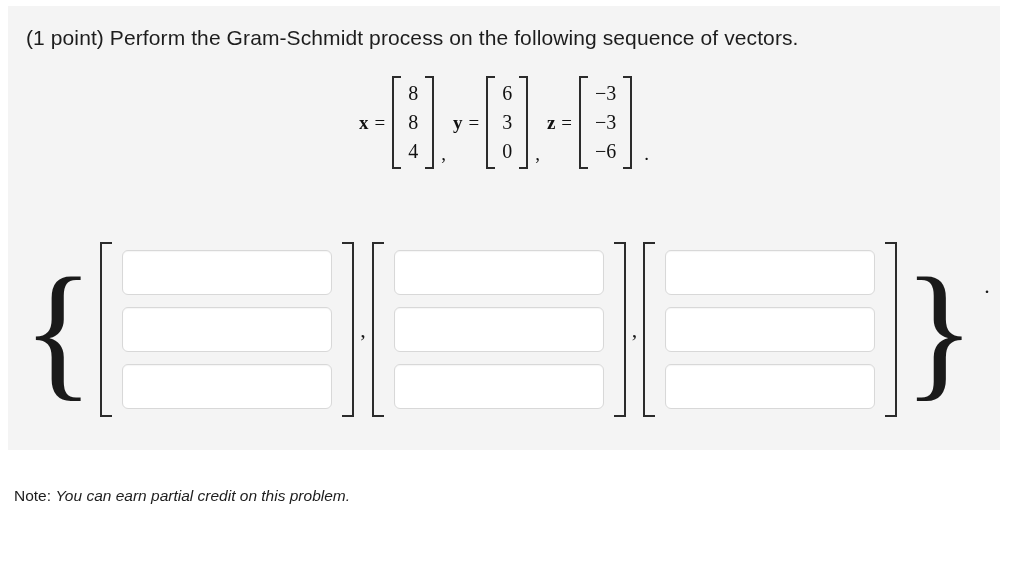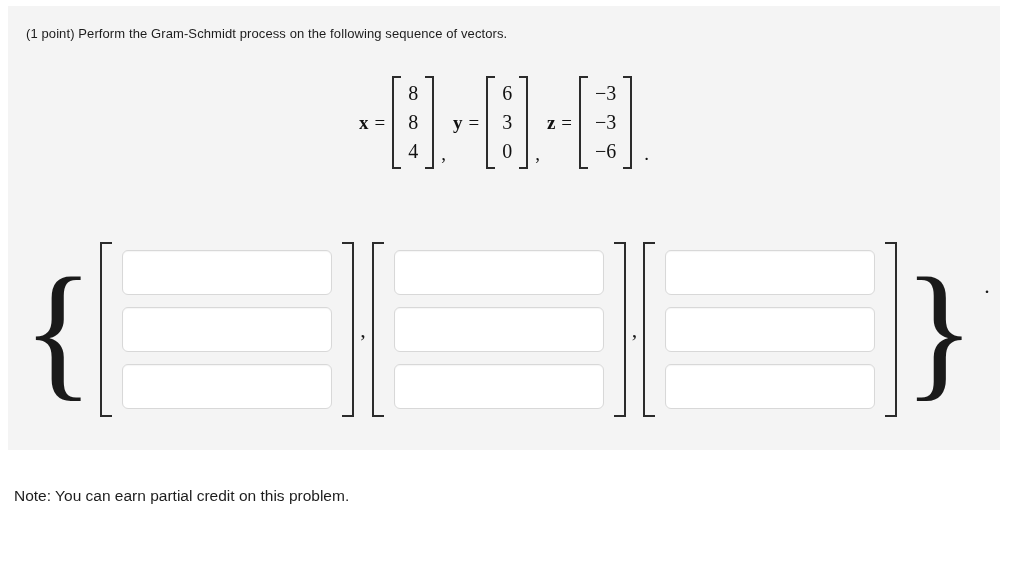--- a/index.html
+++ b/index.html
@@ -31,21 +31,21 @@
     background: #f4f4f4;
     box-sizing: border-box;
   }
 
   
   .prompt {
     position: absolute;
     left: 18px;
     top: 20px;
     font-family: "Liberation Sans", sans-serif;
-    font-size: 13px;
+    font-size: 21px;
     color: #1d1d1d;
     white-space: nowrap;
     letter-spacing: 0.1px;
     text-align: right;
   }
 
   
   .given-eq {
     position: absolute;
     left: 0;
@@ -198,20 +198,21 @@
     left: 14px;
     top: 487px;
     font-size: 15.5px;
     color: #1d1d1d;
     white-space: nowrap;
   }
   .note-label {
     font-weight: normal;
   }
   .note-text {
+    font-style: italic;
     margin-top: 18px;
   }
 </style>
 </head>
 <body>
 
 <div id="root">
 
   <div class="problem-panel">
 

